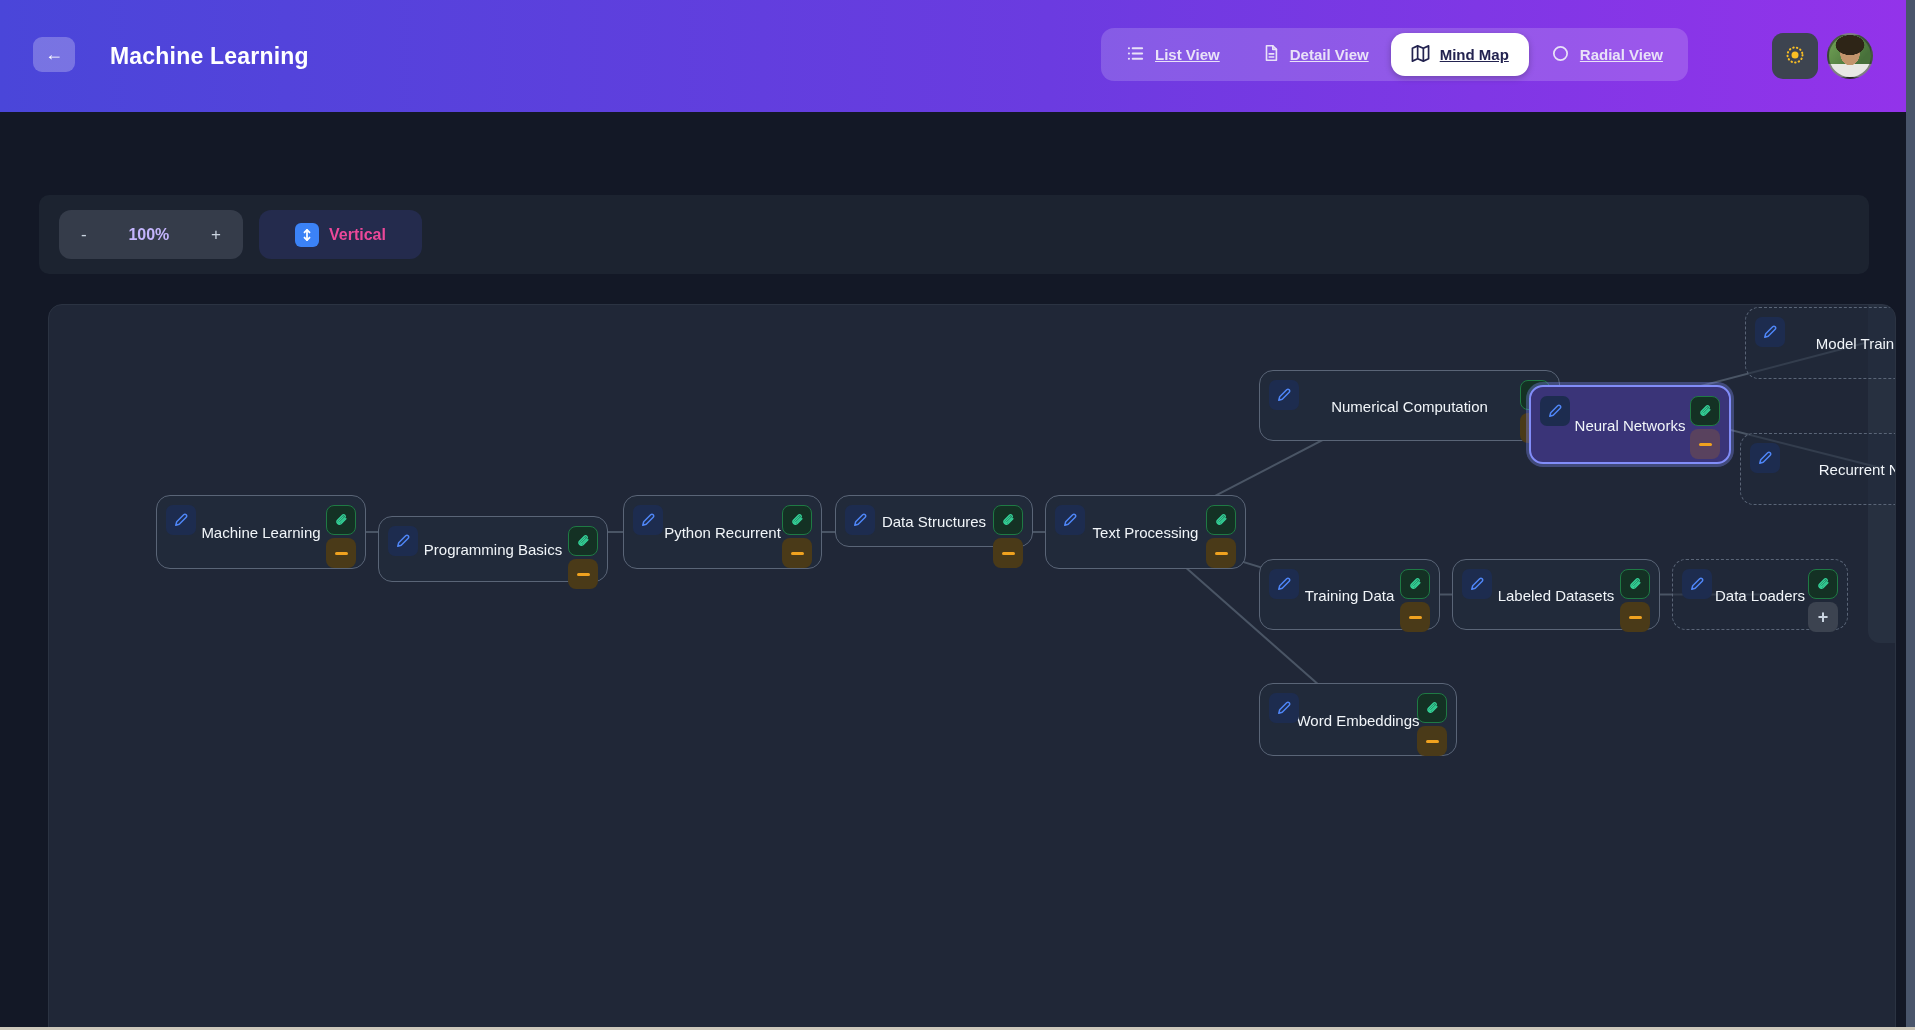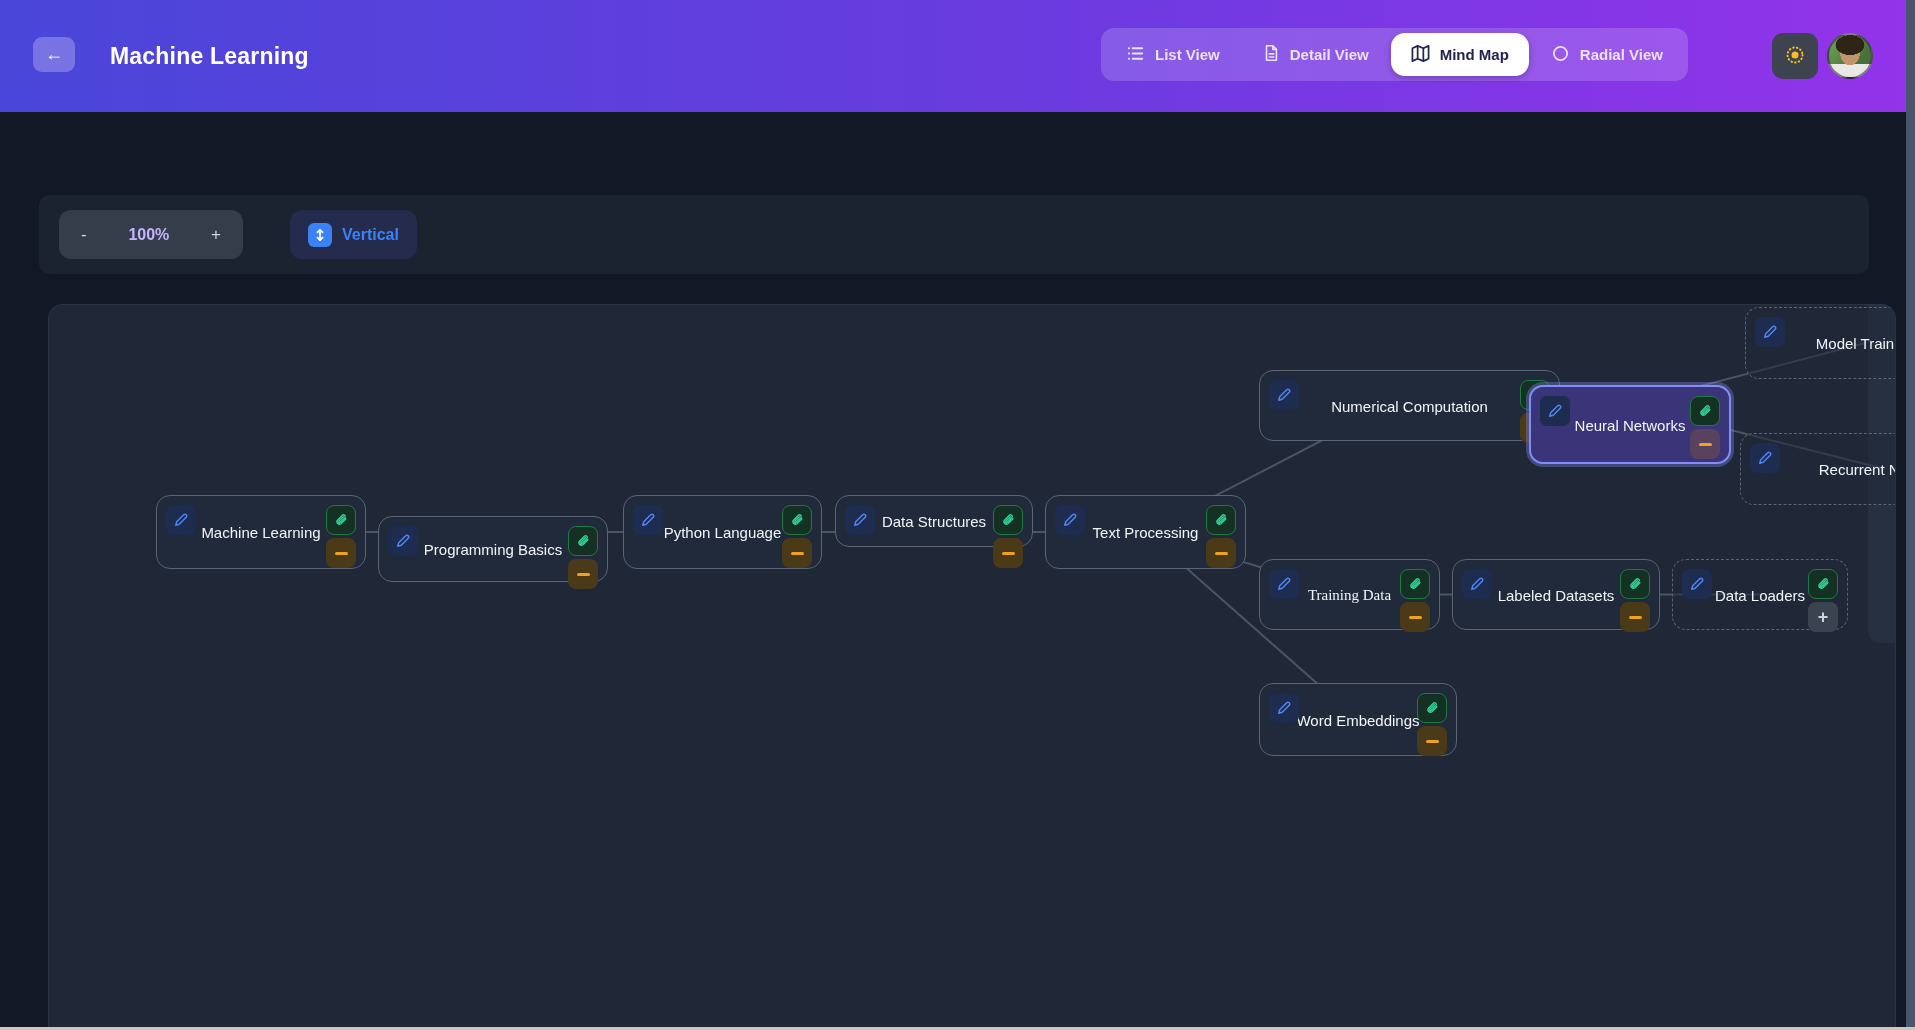--- a/index.html
+++ b/index.html
@@ -14,21 +14,21 @@
               background:rgba(255,255,255,0.25); border:none; border-radius:9px;
               color:#fff; font-size:18px; cursor:pointer; display:flex; align-items:center; justify-content:center; }
   .app-title { position:absolute; left:110px; top:50%; transform:translateY(-50%);
                color:#fff; font-size:23px; font-weight:700; letter-spacing:.2px; }
 
   .view-switcher { position:absolute; left:1101px; top:28px; height:53px;
                    background:rgba(255,255,255,0.17); border-radius:13px;
                    display:flex; align-items:center; padding:5px; gap:2px; }
   .view-btn { height:43px; border:none; background:transparent; border-radius:10px;
               display:flex; align-items:center; gap:10px; padding:0 20px;
-              color:#e9e2f8; font-size:15px; font-weight:600; cursor:pointer; white-space:nowrap; }
+              color:#e9e2f8; font-size:15px; font-weight:600; cursor:pointer; white-space:nowrap;text-decoration:underline; }
   .view-btn svg { flex:0 0 auto; }
   .view-btn.active { background:#ffffff; color:#232350; box-shadow:0 2px 6px rgba(0,0,0,.25);border-radius:14px; }
 
   .theme-btn { position:absolute; left:1772px; top:33px; width:46px; height:46px;
                background:#3d4450; border:none; border-radius:11px; cursor:pointer;
                display:flex; align-items:center; justify-content:center; }
   .avatar { position:absolute; left:1827px; top:33px; width:46px; height:46px; border-radius:50%;
             border:2px solid rgba(40,40,50,0.55); cursor:pointer;
             background:
               radial-gradient(ellipse 58% 40% at 50% 24%, #2e2517 0 58%, transparent 60%),
@@ -37,22 +37,22 @@
               linear-gradient(130deg, #74a557 0%, #47703a 70%); }
 
   
   .toolbar { position:absolute; left:39px; top:195px; width:1830px; height:79px;
              background:#1c2330; border-radius:10px; display:flex; align-items:center; gap:16px; padding:0 20px; }
   .zoom-pill { width:184px; height:49px; background:#353c4a; border-radius:12px;
                display:flex; align-items:center; justify-content:space-between; padding:0 22px; }
   .zoom-pill button { background:none; border:none; color:#cbd5e1; font-size:17px; cursor:pointer; }
   .zoom-level { color:#c4b5fd; font-size:16px; font-weight:700; }
   .orient-btn { height:49px; background:#242b4d; border:none; border-radius:12px;
-                display:flex; align-items:center; gap:10px; padding:0 18px; cursor:pointer;
-                color:#3b82f6; font-size:16px; font-weight:700;margin-left:31px; }
+                display:flex; align-items:center; gap:10px; padding:0 36px; cursor:pointer;
+                color:#ec4899; font-size:16px; font-weight:700; }
   .orient-icon { width:24px; height:24px; background:#3b82f6; border-radius:6px;
                  display:flex; align-items:center; justify-content:center; }
 
   
   .canvas { position:absolute; left:48px; top:304px; width:1848px; height:726px;
             background:#202737; border:1px solid #2b3342; border-radius:14px 14px 0 0;
             overflow:hidden; cursor:grab; }
   .edges { position:absolute; left:0; top:0; }
 
   .node { position:absolute; background:#212a3a; border:1.5px solid #5a6577; border-radius:14px; cursor:pointer; }
@@ -196,21 +196,21 @@
         <button class="ibtn attach">
           <svg width="16" height="16" viewBox="0 0 16 16" fill="none" stroke="#34d399" stroke-width="1.4" stroke-linecap="round" stroke-linejoin="round">
             <path d="M12.9 6.8l-4.9 4.9a2.5 2.5 0 0 1-3.5-3.5l4.9-4.9a1.7 1.7 0 0 1 2.4 2.4L7 10.5a.85.85 0 0 1-1.2-1.2l4.5-4.5"></path>
           </svg>
         </button>
         <button class="ibtn minus">
           <i></i>
         </button>
       </div>
       <div class="node" style="left: 574px; top: 190px; width: 199px; height: 74px;">
-        <span class="node-label">Python Language</span>
+        <span class="node-label">Python Recurrent</span>
         <button class="ibtn edit">
           <svg width="16" height="16" viewBox="0 0 16 16" fill="none" stroke="#4f86f7" stroke-width="1.5" stroke-linejoin="round">
             <path d="M2.8 13.2l.9-3.4 7-7a1.7 1.7 0 0 1 2.5 2.5l-7 7-3.4.9z"></path>
           </svg>
         </button>
         <button class="ibtn attach">
           <svg width="16" height="16" viewBox="0 0 16 16" fill="none" stroke="#34d399" stroke-width="1.4" stroke-linecap="round" stroke-linejoin="round">
             <path d="M12.9 6.8l-4.9 4.9a2.5 2.5 0 0 1-3.5-3.5l4.9-4.9a1.7 1.7 0 0 1 2.4 2.4L7 10.5a.85.85 0 0 1-1.2-1.2l4.5-4.5"></path>
           </svg>
         </button>
@@ -291,21 +291,21 @@
         </button>
       </div>
       <div class="node dashed" style="left: 1691px; top: 128px; width: 290px; height: 72px;">
         <span class="node-label">Recurrent Networks</span>
         <button class="ibtn edit">
           <svg width="16" height="16" viewBox="0 0 16 16" fill="none" stroke="#4f86f7" stroke-width="1.5" stroke-linejoin="round">
             <path d="M2.8 13.2l.9-3.4 7-7a1.7 1.7 0 0 1 2.5 2.5l-7 7-3.4.9z"></path>
           </svg>
         </button>
       </div>
-      <div class="node" style="left: 1210px; top: 254px; width: 181px; height: 71px; font-family: Liberation Serif, serif;">
+      <div class="node" style="left: 1210px; top: 254px; width: 181px; height: 71px;">
         <span class="node-label">Training Data</span>
         <button class="ibtn edit">
           <svg width="16" height="16" viewBox="0 0 16 16" fill="none" stroke="#4f86f7" stroke-width="1.5" stroke-linejoin="round">
             <path d="M2.8 13.2l.9-3.4 7-7a1.7 1.7 0 0 1 2.5 2.5l-7 7-3.4.9z"></path>
           </svg>
         </button>
         <button class="ibtn attach">
           <svg width="16" height="16" viewBox="0 0 16 16" fill="none" stroke="#34d399" stroke-width="1.4" stroke-linecap="round" stroke-linejoin="round">
             <path d="M12.9 6.8l-4.9 4.9a2.5 2.5 0 0 1-3.5-3.5l4.9-4.9a1.7 1.7 0 0 1 2.4 2.4L7 10.5a.85.85 0 0 1-1.2-1.2l4.5-4.5"></path>
           </svg>

